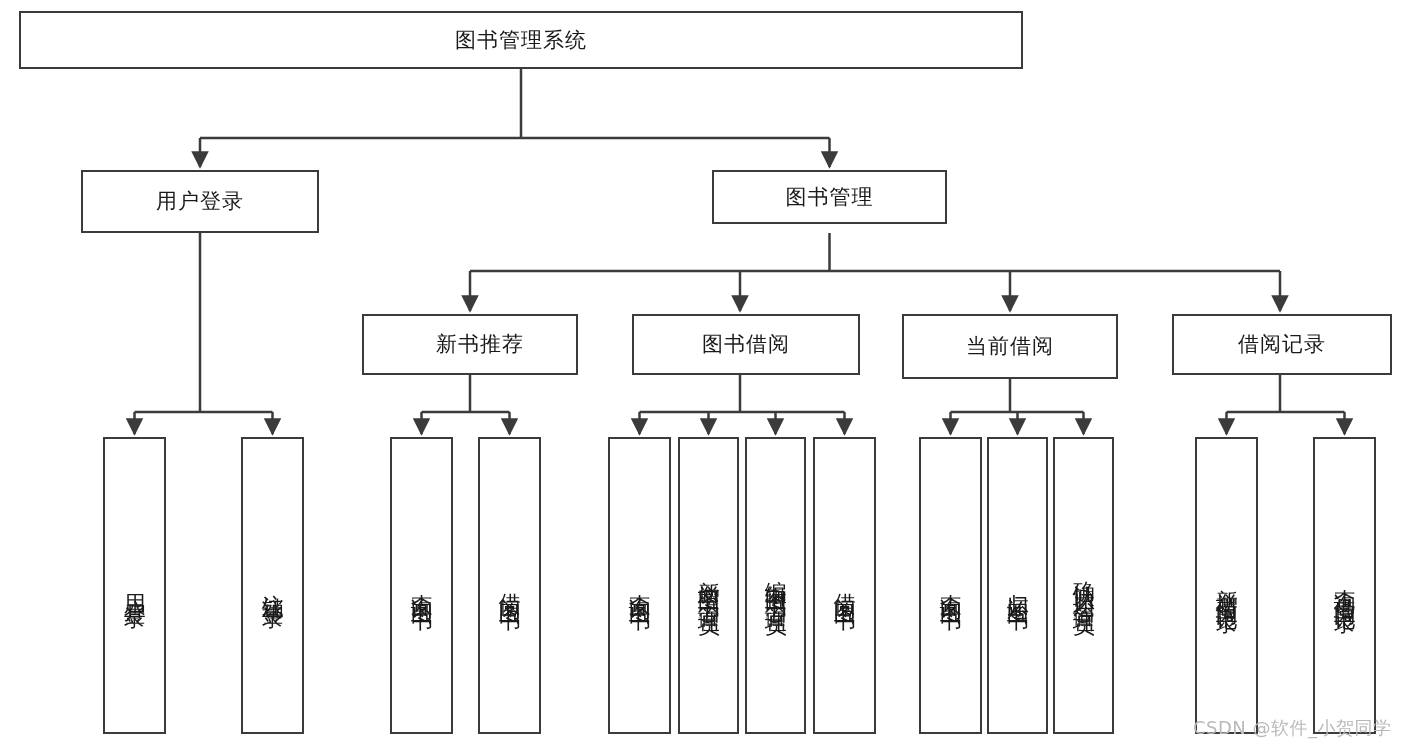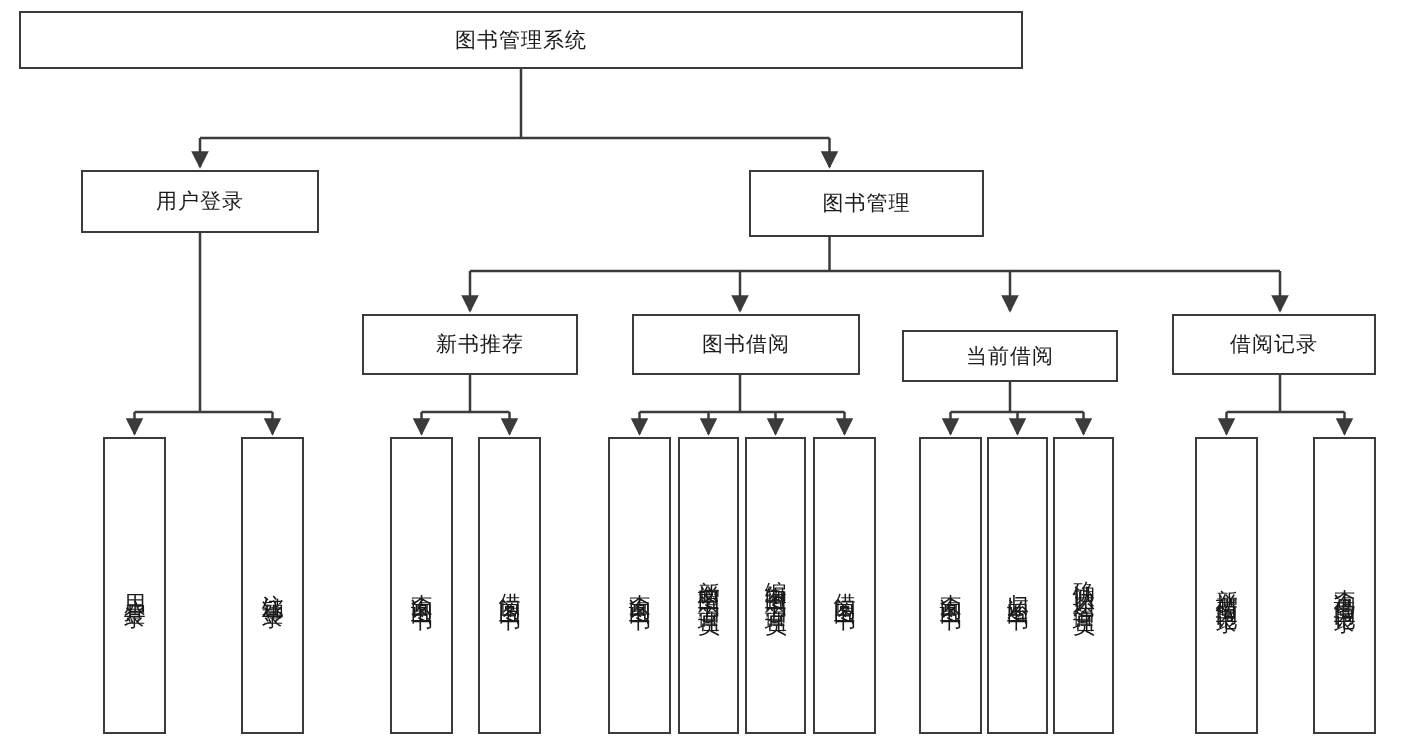--- a/index.html
+++ b/index.html
@@ -98,33 +98,33 @@
       </g>
   </svg>
 
   <div id="nodes-layer">
       <div class="node-box" style="left: 19px; top: 11px; width: 1004px; height: 58px;">
         <span class="node-label">图书管理系统</span>
       </div>
       <div class="node-box" style="left: 81px; top: 170px; width: 238px; height: 63px;">
         <span class="node-label">用户登录</span>
       </div>
-      <div class="node-box" style="left: 712px; top: 170px; width: 235px; height: 67px; margin-left: 37px;">
+      <div class="node-box" style="left: 712px; top: 170px; width: 235px; height: 54px;">
         <span class="node-label">图书管理</span>
       </div>
       <div class="node-box" style="left: 362px; top: 314px; width: 216px; height: 61px; padding-left: 20px;">
         <span class="node-label">新书推荐</span>
       </div>
       <div class="node-box" style="left: 632px; top: 314px; width: 228px; height: 61px;">
         <span class="node-label">图书借阅</span>
       </div>
-      <div class="node-box" style="left: 902px; top: 314px; width: 216px; height: 52px; margin-top: 16px;">
+      <div class="node-box" style="left: 902px; top: 314px; width: 216px; height: 65px;">
         <span class="node-label">当前借阅</span>
       </div>
-      <div class="node-box" style="left: 1172px; top: 314px; width: 204px; height: 61px;">
+      <div class="node-box" style="left: 1172px; top: 314px; width: 220px; height: 61px;">
         <span class="node-label">借阅记录</span>
       </div>
       <div class="node-box leaf" style="left: 103px; top: 437px; width: 63px; height: 297px;">
         <span class="node-label">用户登录</span>
       </div>
       <div class="node-box leaf" style="left: 241px; top: 437px; width: 63px; height: 297px;">
         <span class="node-label">注销登录</span>
       </div>
       <div class="node-box leaf" style="left: 390px; top: 437px; width: 63px; height: 297px;">
         <span class="node-label">查询图书</span>
@@ -154,13 +154,14 @@
         <span class="node-label">确认归还（管理员）</span>
       </div>
       <div class="node-box leaf" style="left: 1195px; top: 437px; width: 63px; height: 297px;">
         <span class="node-label">新增借阅记录</span>
       </div>
       <div class="node-box leaf" style="left: 1313px; top: 437px; width: 63px; height: 297px;">
         <span class="node-label">查询借阅记录</span>
       </div>
     </div>
 
+  <div class="watermark" style="left: 1193px; top: 716px;">CSDN @软件_小贺同学</div>
 </div>
 
 </body></html>

